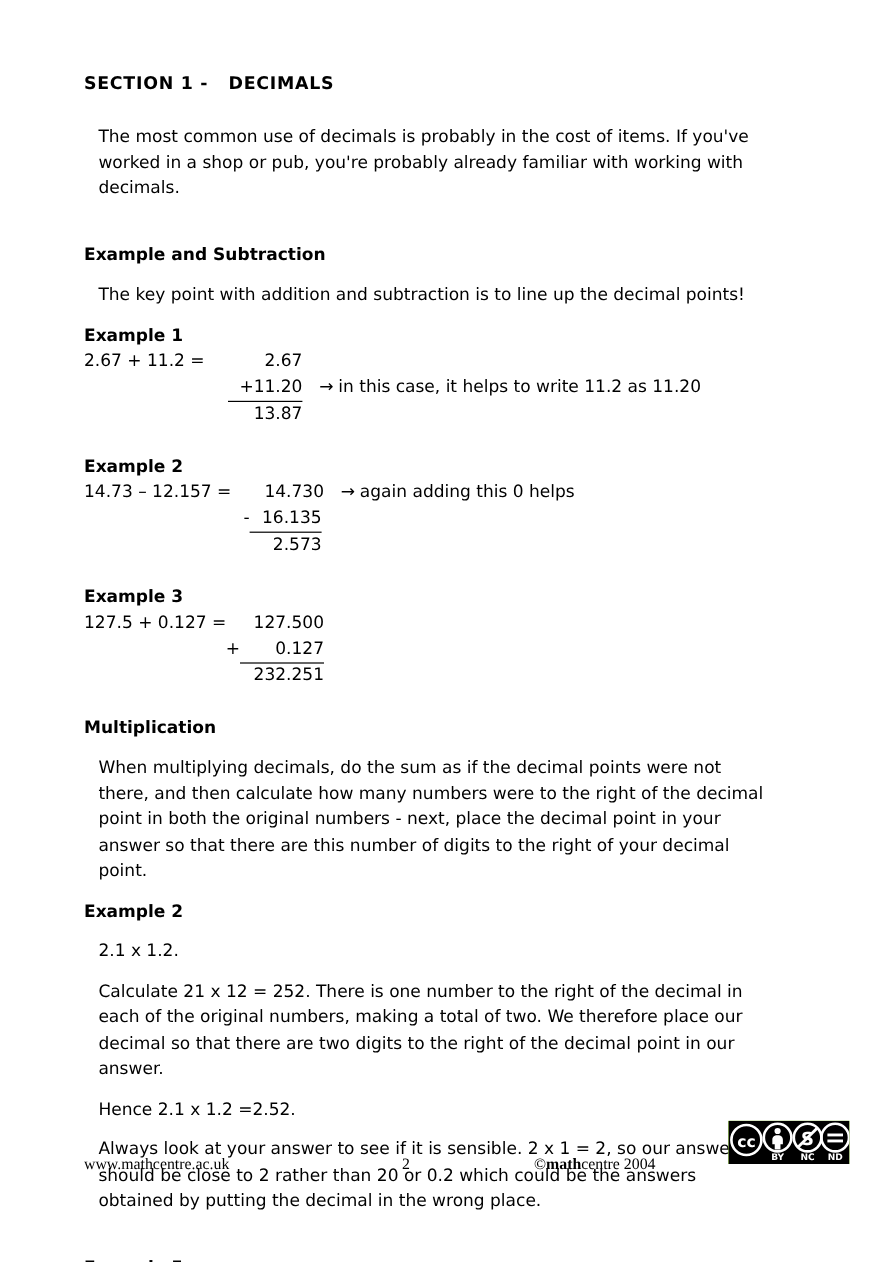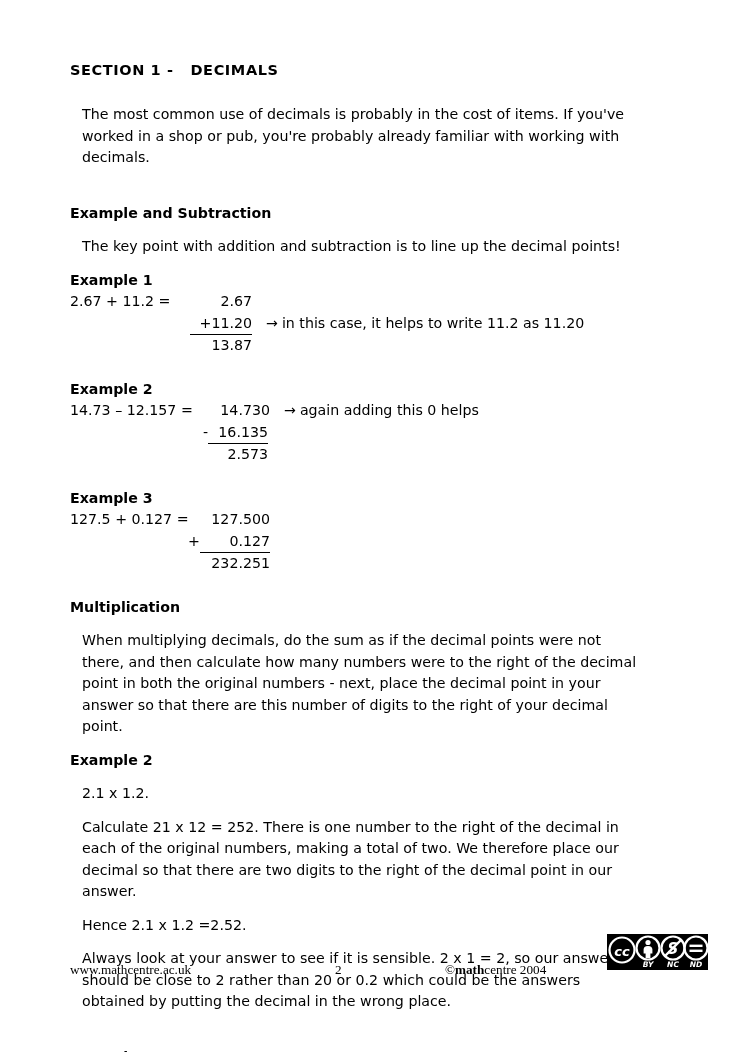--- a/index.html
+++ b/index.html
@@ -118,21 +118,20 @@
   .footer-copy b { font-weight: bold; }
 
   
   .cc-badge {
     position: absolute;
     left: 537px;
     top: -24px;
     width: 101px;
     height: 36px;
     background: #84cc16;
-    font-style: italic;
   }
   .cc-badge svg { display: block; }
 </style>
 </head>
 <body>
 
 <div class="page">
 
   <div class="content">
 

